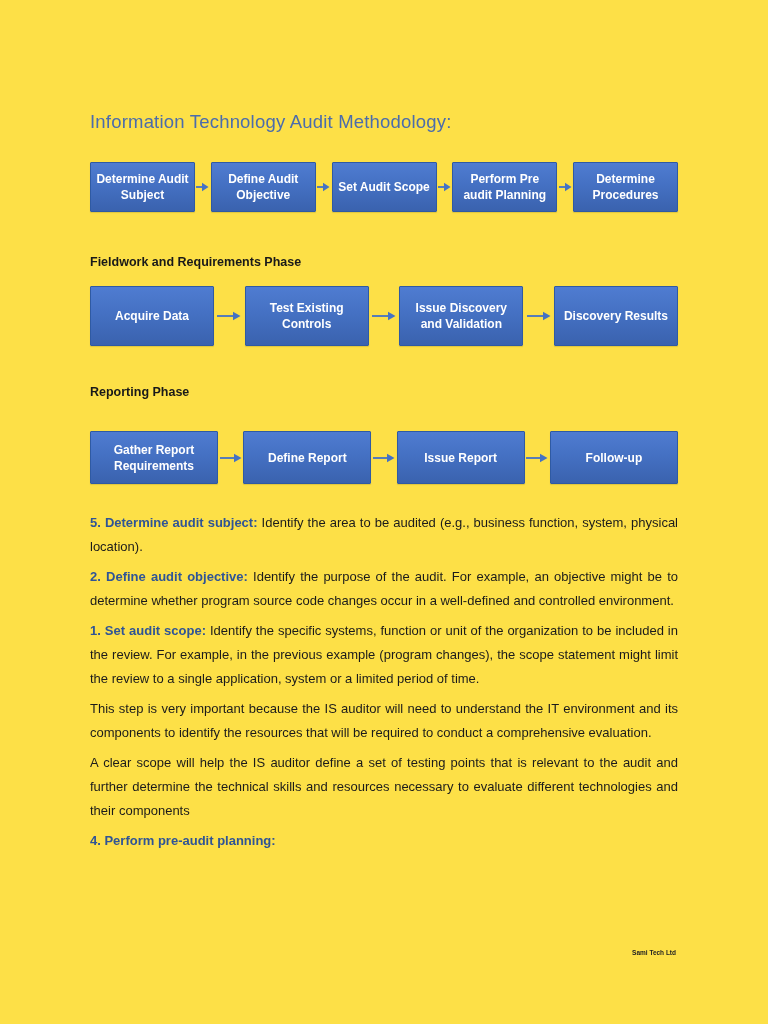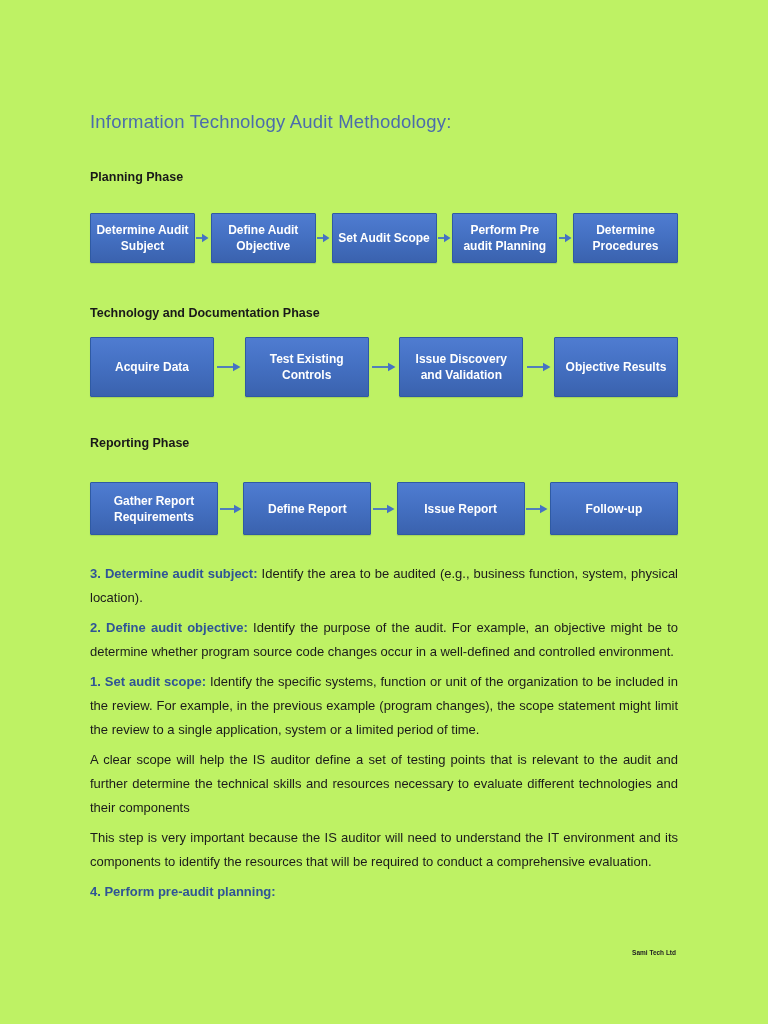--- a/index.html
+++ b/index.html
@@ -2,21 +2,21 @@
 <html style="--accent: #4472C4; --box-top: #4f7cd1; --box-mid: #4470c2; --box-bottom: #3a62ae; --box-border: #2f5aa3; --title-color: #4b6cac; --lead-color: #2F5496;"><head>
 <meta charset="utf-8">
 <style>
   :root{
     --accent:#4472C4; --box-top:#4f7cd1; --box-mid:#4470c2; --box-bottom:#3a62ae;
     --box-border:#2f5aa3; --title-color:#4b6cac; --lead-color:#2F5496;
   }
   html,body{margin:0;padding:0;background:#fff;}
   .page{
     width:768px;height:1024px;position:relative;box-sizing:border-box;
-    padding:110px 90px 0 90px;background:#bef264;
+    padding:110px 90px 0 90px;background:#fde047;
     font-family:"Liberation Sans",sans-serif;color:#1a1a1a;overflow:hidden;
   }
   .title{
     margin:0;font-size:18.5px;font-weight:400;line-height:24px;
     color:var(--title-color);letter-spacing:0.2px;
   }
   .phase-heading{
     margin:0;font-size:12.5px;font-weight:700;line-height:15px;color:#191919;
   }
   .h-planning{margin-top:36px;}
@@ -50,21 +50,20 @@
     position:absolute;top:949px;right:92px;font-size:6.5px;font-weight:700;color:#222;
   }
 </style>
 </head>
 <body>
 
 <div class="page">
 
   <h1 class="title">Information Technology Audit Methodology:</h1>
 
-  <h2 class="phase-heading h-planning">Planning Phase</h2>
   <div class="flow flow-0">
     <div class="step">Determine Audit Subject</div>
     <svg class="arrow" width="13" height="12" viewBox="0 0 13 12">
         <line x1="0" y1="6" x2="7" y2="6"></line>
         <path d="M6 1.8 L12.5 6 L6 10.2 Z"></path>
       </svg>
     <div class="step">Define Audit Objective</div>
     <svg class="arrow" width="13" height="12" viewBox="0 0 13 12">
         <line x1="0" y1="6" x2="7" y2="6"></line>
         <path d="M6 1.8 L12.5 6 L6 10.2 Z"></path>
@@ -75,38 +74,38 @@
         <path d="M6 1.8 L12.5 6 L6 10.2 Z"></path>
       </svg>
     <div class="step">Perform Pre audit Planning</div>
     <svg class="arrow" width="13" height="12" viewBox="0 0 13 12">
         <line x1="0" y1="6" x2="7" y2="6"></line>
         <path d="M6 1.8 L12.5 6 L6 10.2 Z"></path>
       </svg>
     <div class="step">Determine Procedures</div>
   </div>
 
-  <h2 class="phase-heading h-fieldwork">Technology and Documentation Phase</h2>
+  <h2 class="phase-heading h-fieldwork">Fieldwork and Requirements Phase</h2>
   <div class="flow flow-1">
     <div class="step">Acquire Data</div>
     <svg class="arrow" width="24" height="12" viewBox="0 0 24 12">
         <line x1="0" y1="6" x2="17" y2="6"></line>
         <path d="M16 1.8 L23.5 6 L16 10.2 Z"></path>
       </svg>
     <div class="step">Test Existing Controls</div>
     <svg class="arrow" width="24" height="12" viewBox="0 0 24 12">
         <line x1="0" y1="6" x2="17" y2="6"></line>
         <path d="M16 1.8 L23.5 6 L16 10.2 Z"></path>
       </svg>
     <div class="step">Issue Discovery and Validation</div>
     <svg class="arrow" width="24" height="12" viewBox="0 0 24 12">
         <line x1="0" y1="6" x2="17" y2="6"></line>
         <path d="M16 1.8 L23.5 6 L16 10.2 Z"></path>
       </svg>
-    <div class="step">Objective Results</div>
+    <div class="step">Discovery Results</div>
   </div>
 
   <h2 class="phase-heading h-reporting">Reporting Phase</h2>
   <div class="flow flow-2">
     <div class="step">Gather Report Requirements</div>
     <svg class="arrow" width="22" height="12" viewBox="0 0 22 12">
         <line x1="0" y1="6" x2="15" y2="6"></line>
         <path d="M14 1.8 L21.5 6 L14 10.2 Z"></path>
       </svg>
     <div class="step">Define Report</div>
@@ -116,23 +115,23 @@
       </svg>
     <div class="step">Issue Report</div>
     <svg class="arrow" width="22" height="12" viewBox="0 0 22 12">
         <line x1="0" y1="6" x2="15" y2="6"></line>
         <path d="M14 1.8 L21.5 6 L14 10.2 Z"></path>
       </svg>
     <div class="step">Follow-up</div>
   </div>
 
   <div class="body-text">
-    <p class="para"><span class="lead">3. Determine audit subject:</span><span> Identify the area to be audited (e.g., business function, system, physical location).</span></p>
+    <p class="para"><span class="lead">5. Determine audit subject:</span><span> Identify the area to be audited (e.g., business function, system, physical location).</span></p>
     <p class="para"><span class="lead">2. Define audit objective:</span><span> Identify the purpose of the audit. For example, an objective might be to determine whether program source code changes occur in a well-defined and controlled environment.</span></p>
     <p class="para"><span class="lead">1. Set audit scope:</span><span> Identify the specific systems, function or unit of the organization to be included in the review. For example, in the previous example (program changes), the scope statement might limit the review to a single application, system or a limited period of time.</span></p>
+    <p class="para"><span class="lead"></span><span>This step is very important because the IS auditor will need to understand the IT environment and its components to identify the resources that will be required to conduct a comprehensive evaluation.</span></p>
     <p class="para"><span class="lead"></span><span>A clear scope will help the IS auditor define a set of testing points that is relevant to the audit and further determine the technical skills and resources necessary to evaluate different technologies and their components</span></p>
-    <p class="para"><span class="lead"></span><span>This step is very important because the IS auditor will need to understand the IT environment and its components to identify the resources that will be required to conduct a comprehensive evaluation.</span></p>
     <p class="para"><span class="lead">4. Perform pre-audit planning:</span><span></span></p>
   </div>
 
   <div class="footer">Sami Tech Ltd</div>
 
 </div>
 
 </body></html>

